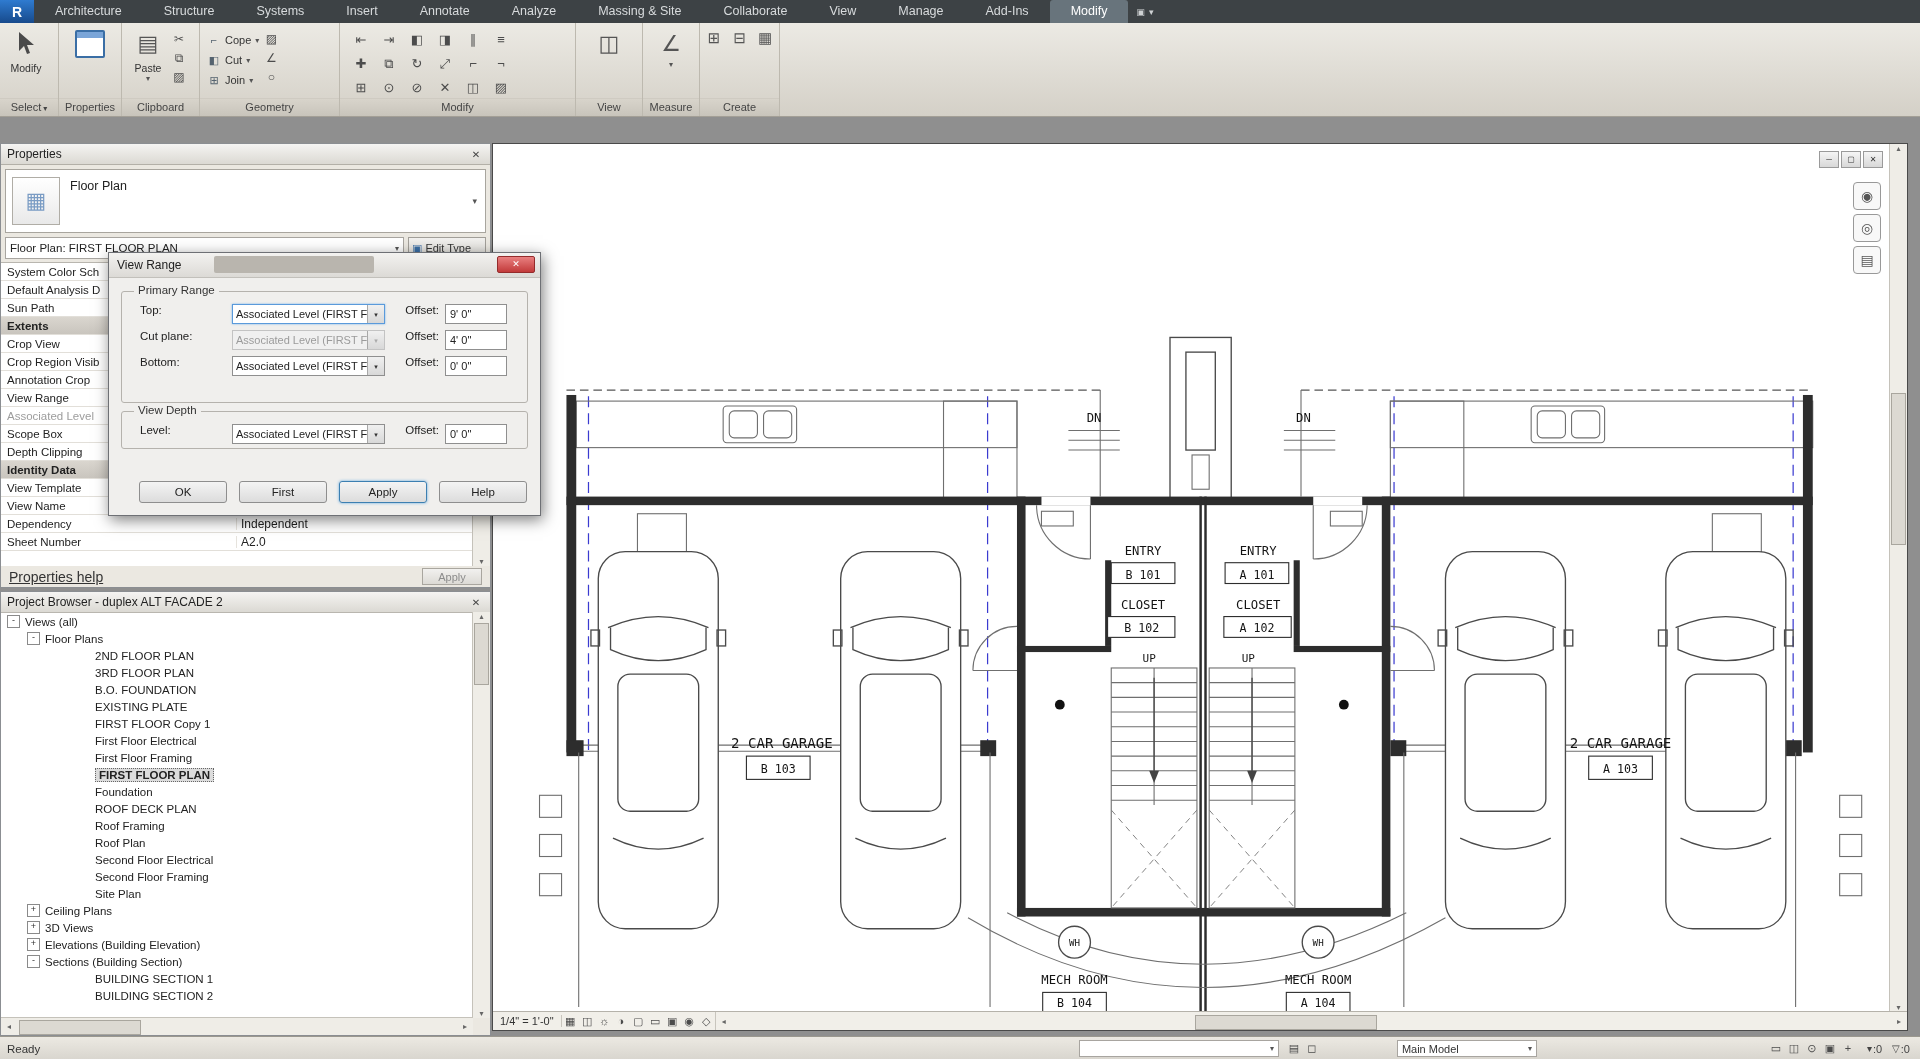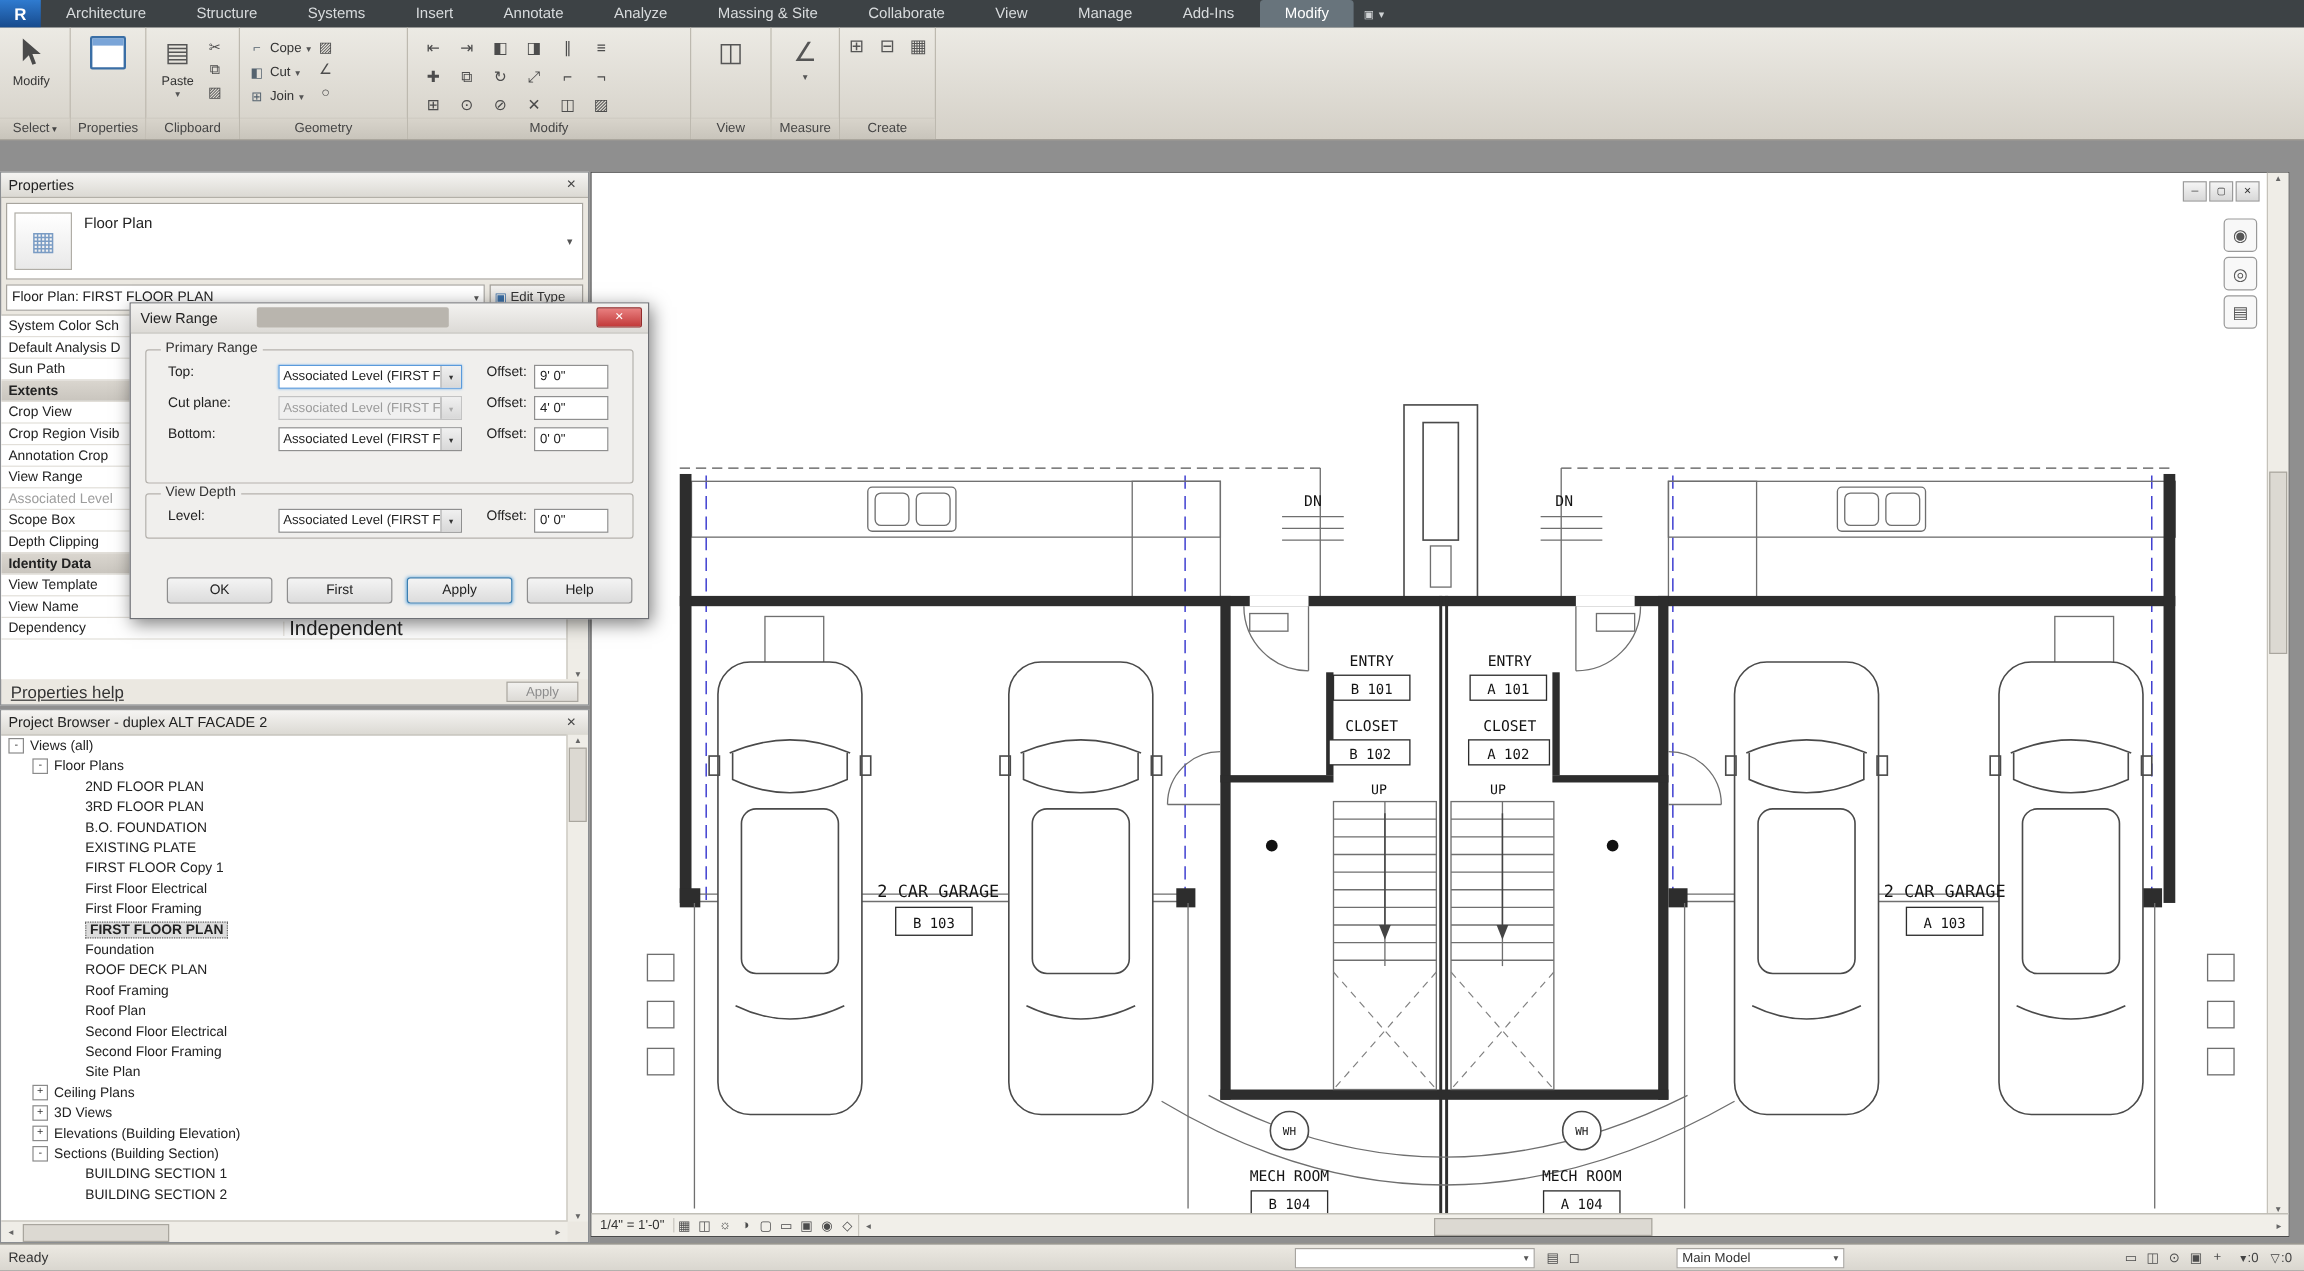--- a/index.html
+++ b/index.html
@@ -53,41 +53,41 @@
   .inst-combo{flex:1;background:#fff;border:1px solid #a8a5a0;font-size:11.5px;display:flex;align-items:center;
               padding:0 4px;overflow:hidden;white-space:nowrap;}
   .inst-combo .caret{margin-left:auto;font-size:8px;color:#555;}
   .edit-type{width:78px;font-size:11px;background:linear-gradient(#f2f1ef,#dcdad5);border:1px solid #a29f99;
              display:flex;align-items:center;gap:3px;padding:0 3px;color:#333;}
   .et-ic{color:#3a6ea5;font-size:11px;}
   .pgrid{position:absolute;left:0;right:17px;top:118px;bottom:21px;background:#fff;overflow:hidden;border-top:1px solid #b9b6af;}
   .prow{display:flex;height:17px;border-bottom:1px solid #e2dfd9;align-items:center;}
   .plabel{width:236px;padding-left:6px;font-size:11.5px;color:#222;border-right:1px solid #e6e3dd;
           overflow:hidden;white-space:nowrap;box-sizing:border-box;}
-  .pvalue{flex:1;padding:0 4px;font-size:17px;overflow:hidden;white-space:nowrap;}
+  .pvalue{flex:1;padding:0 4px;font-size:12px;overflow:hidden;white-space:nowrap;}
   .prow.t-group{background:linear-gradient(#dad6cf,#c9c5be);font-weight:bold;}
   .prow.t-group .plabel{border-right:none;width:auto;}
   .prow.t-group:after{content:"▴";margin-left:auto;margin-right:8px;font-size:8px;color:#555;font-weight:normal;}
   .prow.disabled .plabel{color:#9d9d9d;}
   .pal-foot{position:absolute;left:0;right:0;bottom:0;height:21px;display:flex;align-items:center;padding:0 8px;box-sizing:border-box;}
   .help-link{font-size:14px;color:#333;text-decoration:underline;cursor:default;}
   .apply-btn{margin-left:auto;width:60px;height:17px;font-size:11px;color:#8c8c8c;
              background:linear-gradient(#f2f1ef,#dcdad5);border:1px solid #a9a69f;}
   .pal-vscroll{position:absolute;right:0;top:118px;bottom:21px;width:17px;background:#efede7;border-left:1px solid #c5c2ba;
                display:flex;flex-direction:column;align-items:center;font-size:8px;color:#666;}
   .sb-thumbv{width:13px;height:60px;background:#dcd9d2;border:1px solid #a9a69e;margin:2px 0;}
   .pal-vscroll .st{margin-top:auto;}
   
   .browser-pal{top:591px;height:445px;}
   .tree{position:absolute;left:0;right:17px;top:20px;bottom:17px;background:#fff;overflow:hidden;border-top:1px solid #b9b6af;}
   .titem{display:flex;align-items:center;height:17px;font-size:11.5px;white-space:nowrap;}
   .texp{width:11px;height:11px;border:1px solid #8a8a8a;background:#fff;font-size:9px;line-height:9px;
         text-align:center;margin-right:5px;flex:none;color:#333;}
   .texp:empty{visibility:hidden;}
-  .titem.lvl0{padding-left:6px;}.titem.lvl1{padding-left:26px;}.titem.lvl2{padding-left:52px;align-items:center;}
+  .titem.lvl0{padding-left:6px;}.titem.lvl1{padding-left:26px;}.titem.lvl2{padding-left:76px;align-items:center;}
   .titem.selected .tlabel{font-weight:bold;background:#dcdcdc;border:1px dotted #666;padding:0 3px;}
   .pb-hscroll{position:absolute;left:0;right:17px;bottom:0;height:17px;background:#efede7;border-top:1px solid #c5c2ba;
               display:flex;align-items:center;font-size:8px;color:#666;}
   .sb-btn{width:16px;text-align:center;}
   .sb-track{flex:1;position:relative;height:13px;}
   .sb-thumb2{position:absolute;left:2px;top:0;width:120px;height:13px;background:#dcd9d2;border:1px solid #a9a69e;}
   .pb-vscroll{position:absolute;right:0;top:20px;bottom:17px;width:17px;background:#efede7;border-left:1px solid #c5c2ba;
               display:flex;flex-direction:column;align-items:center;font-size:8px;color:#666;}
   
   .canvas{position:absolute;left:492px;top:143px;width:1416px;height:888px;background:#fff;border:1px solid #4a4a4a;box-sizing:border-box;}
@@ -622,20 +622,24 @@
           <span class="plabel">View Name</span>
           <span class="pvalue"></span>
         </div>
 
         <div class="prow">
           <span class="plabel">Dependency</span>
           <span class="pvalue">Independent</span>
         </div>
 
 
+        <div class="prow">
+          <span class="plabel">Sheet Number</span>
+          <span class="pvalue">A2.0</span>
+        </div>
       </div>
     <div class="pal-vscroll">
       <span>▴</span>
       <span class="sb-thumbv"></span>
       <span class="st">▾</span>
     </div>
     <div class="pal-foot">
       <a class="help-link">Properties help</a>
       <button class="apply-btn">Apply</button>
     </div>

